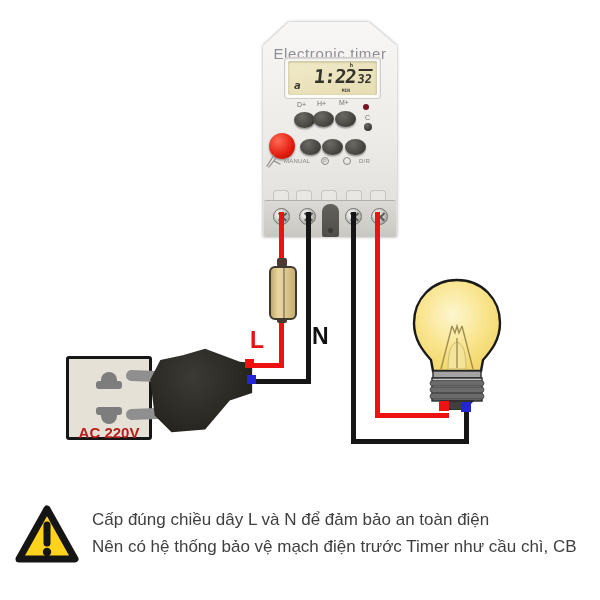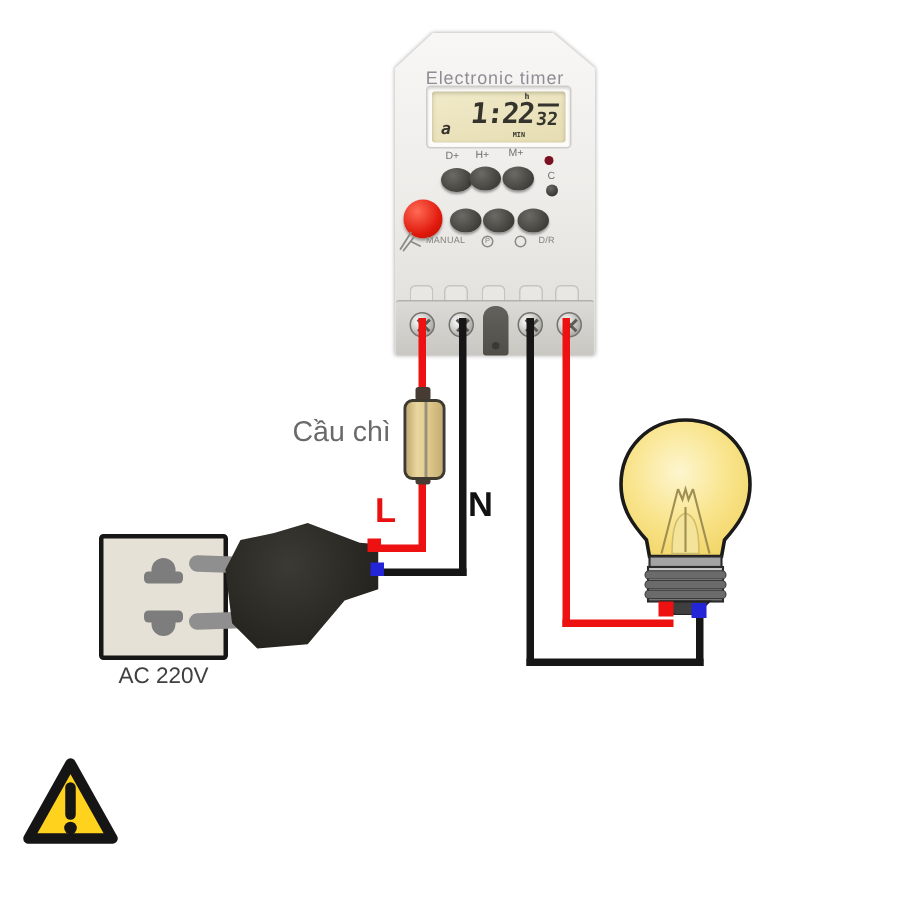--- a/index.html
+++ b/index.html
@@ -10,21 +10,21 @@
     font-family:"Liberation Sans", sans-serif;
   }
 
   
   .timer { position:absolute; left:263px; top:22px; width:134px; height:215px;
            filter:drop-shadow(0 0 1.5px rgba(130,130,130,.75)); z-index:2; }
   .timer-body { position:absolute; inset:0;
     clip-path:polygon(0% 11%,19% 0%,79% 0%,100% 11%,100% 100%,0% 100%);
     background:linear-gradient(180deg,#f8f7f5 0%,#ecebe8 55%,#dedcd8 100%); }
   .timer-title { position:absolute; left:0; top:23px; width:100%; text-align:center;
-    font-size:12px; letter-spacing:.6px; color:#8e8e96; }
+    font-size:15px; letter-spacing:.6px; color:#8e8e96; }
   .lcd-bezel { position:absolute; left:21px; top:35px; width:97px; height:42px;
     background:#fdfcfa; border:1px solid #cfcdc9; border-radius:3px;
     box-shadow:inset 0 1px 2px rgba(0,0,0,.18); }
   .lcd-screen { position:absolute; inset:3px;
     background:linear-gradient(168deg,#f1eac9,#e6ddb3); border-radius:2px;
     box-shadow:inset 0 1px 3px rgba(90,85,50,.35);
     font-family:"DejaVu Sans Mono", monospace; color:#35342c; overflow:hidden; }
   .lcd-day { position:absolute; left:6px; bottom:3px; font-size:11px;
     font-style:italic; font-weight:bold; }
   .lcd-main { position:absolute; right:5px; top:5px; display:flex; align-items:flex-start;
@@ -104,22 +104,22 @@
     background:radial-gradient(circle at 40% 35%, #3c3a34, #24221d 70%);
     clip-path:polygon(31% 12%,51% 5%,82% 19%,93% 20%,93% 52%,73% 60%,51% 91%,21% 94%,6% 76%,2% 38%,11% 17%); }
 
   
   .lbl { position:absolute; z-index:8; }
   .lbl-fuse { left:195px; top:278px; font-size:19px; color:#6a6a6a; }
   .lbl-L { left:250px; top:327px; font-size:23px; font-weight:bold; color:#e81010; }
   .lbl-N { left:312px; top:323px; font-size:23px; font-weight:bold; color:#111; }
   .lbl-load { left:400px; top:229px; width:130px; font-size:29px; font-weight:bold;
     font-style:italic; color:#141414; letter-spacing:1px; }
-  .lbl-src { left:66px; top:442px; width:86px; text-align:center; font-size:15px;
-    font-weight:normal; color:#404040; }
+  .lbl-src { left:66px; top:424px; width:86px; text-align:center; font-size:15px;
+    font-weight:bold; color:#b91c1c; }
 
   .bulb-svg { position:absolute; left:404px; top:276px; z-index:3; }
 
   
   .warn-tri { position:absolute; left:14px; top:502px; z-index:8; }
   .warn-text { position:absolute; left:92px; top:506px; width:500px;
     font-size:17px; line-height:27px; color:#3f3f3f; z-index:8; }
 </style>
 </head>
 <body>
@@ -242,24 +242,27 @@
     <path d="M44,93 C44,75 47,68 53,66 C59,68 62,75 62,93 Z" fill="#f3e49a" stroke="#cdbb6e" stroke-width="1"></path>
     <path d="M37,93 L48,50 M69,93 L58,50 M48,50 L51,57 L53,50 L55,57 L58,50 M53,92 L53,62" fill="none" stroke="#9f8f52" stroke-width="1.4"></path>
     <rect x="29" y="95" width="48" height="7" fill="#a3a3a3" stroke="#2a2a2a" stroke-width="1.4"></rect>
     <rect x="28" y="102" width="50" height="23" fill="url(#gScrew)" stroke="#2a2a2a" stroke-width="1.4"></rect>
     <rect x="26" y="104.5" width="54" height="5.5" rx="2.75" fill="#6b6b6b" stroke="#3a3a3a" stroke-width=".7"></rect>
     <rect x="26" y="111" width="54" height="5.5" rx="2.75" fill="#6b6b6b" stroke="#3a3a3a" stroke-width=".7"></rect>
     <rect x="26" y="117.5" width="54" height="5.5" rx="2.75" fill="#6b6b6b" stroke="#3a3a3a" stroke-width=".7"></rect>
     <path d="M37,125 L69,125 L60,134 L46,134 Z" fill="#3f3f3f" stroke="#222" stroke-width="1.2"></path>
   </svg>
 
-  <div class="lbl lbl-fuse">Cầu chì</div>
   <div class="lbl lbl-L">L</div>
   <div class="lbl lbl-N">N</div>
   <div class="lbl lbl-src">AC 220V</div>
 
   <svg class="warn-tri" width="66" height="66" viewBox="0 0 66 66">
     <path d="M33,7 L61,57 L5,57 Z" fill="#ffd21e" stroke="#151515" stroke-width="7" stroke-linejoin="round"></path>
     <line x1="33" y1="23" x2="33" y2="41" stroke="#151515" stroke-width="7" stroke-linecap="round"></line>
     <circle cx="33" cy="50" r="4.2" fill="#151515"></circle>
   </svg>
+  <div class="warn-text">
+    <div>Cấp đúng chiều dây L và N để đảm bảo an toàn điện</div>
+    <div>Nên có hệ thống bảo vệ mạch điện trước Timer như cầu chì, CB</div>
+  </div>
 
 </div>
 
 </body></html>

